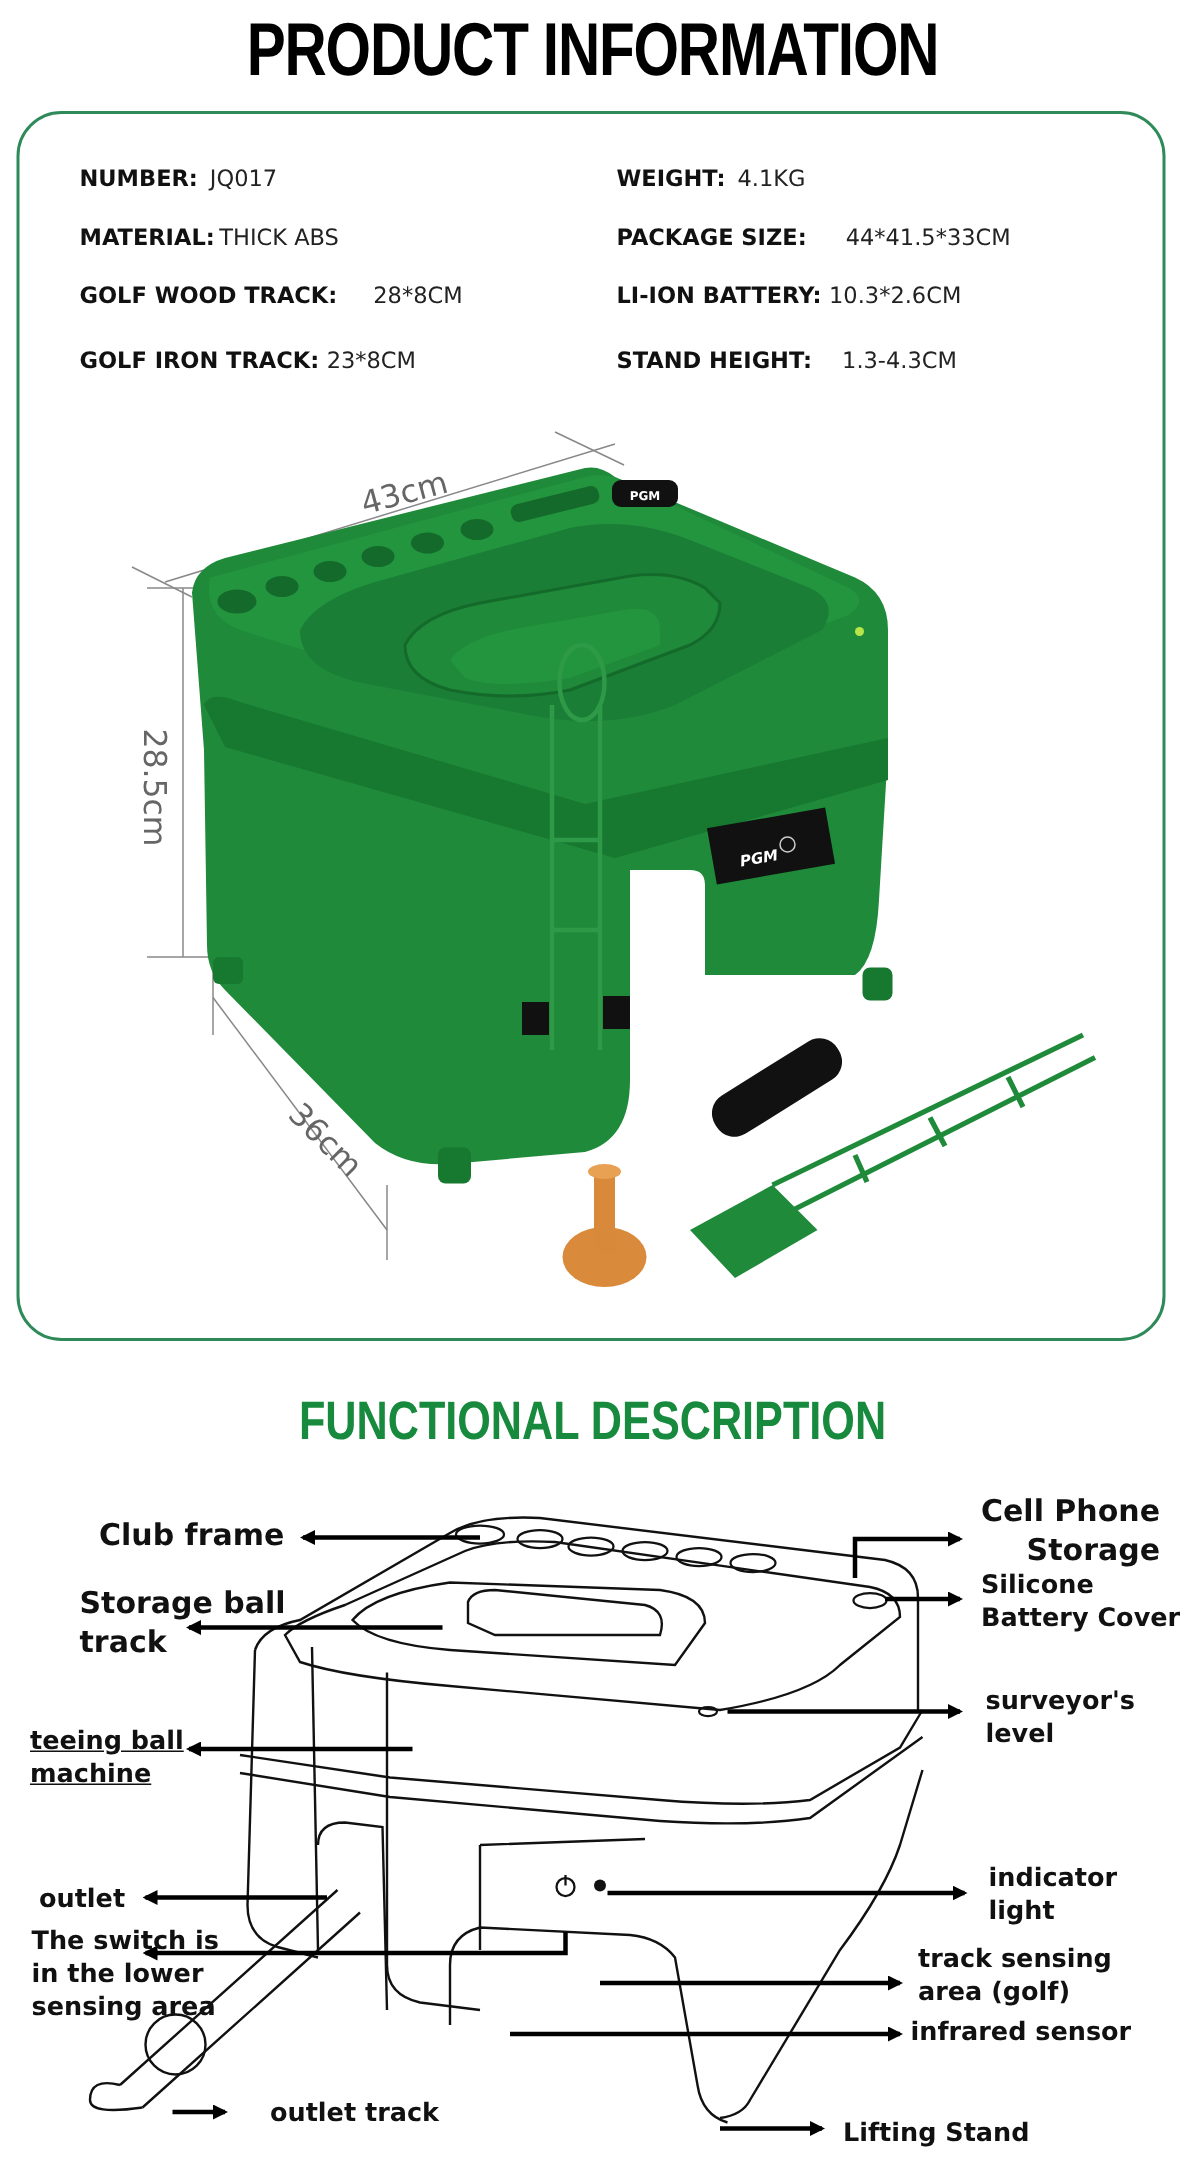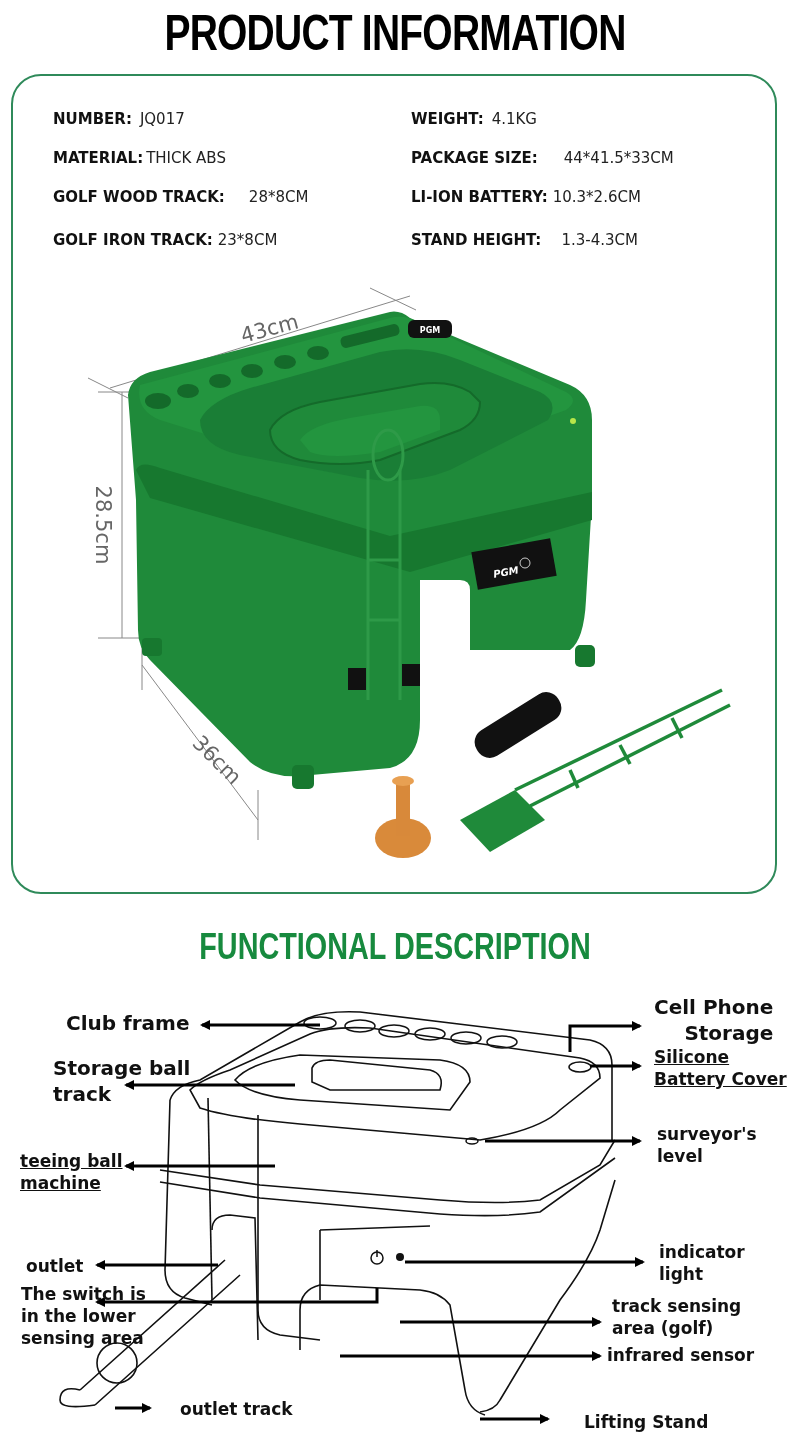--- a/index.html
+++ b/index.html
@@ -215,30 +215,30 @@
   <div>The switch is</div>
   <div>in the lower</div>
   <div>sensing area</div>
 </div>
 <div class="abs lbl" style="left:180px;top:1398px;">outlet track</div>
 
 <div class="abs lbl big" style="left:654px;top:994px;text-align:right;">
   <div>Cell Phone</div>
   <div>Storage</div>
 </div>
-<div class="abs lbl" style="left:654px;top:1046px;text-decoration:underline;">
+<div class="abs lbl" style="left:654px;top:1046px;">
   <div>Silicone</div>
   <div>Battery Cover</div>
 </div>
 <div class="abs lbl" style="left:657px;top:1123px;">
   <div>surveyor's</div>
   <div>level</div>
 </div>
 <div class="abs lbl" style="left:659px;top:1241px;">
   <div>indicator</div>
   <div>light</div>
 </div>
 <div class="abs lbl" style="left:612px;top:1295px;">
   <div>track sensing</div>
   <div>area (golf)</div>
 </div>
 <div class="abs lbl" style="left:607px;top:1344px;">infrared sensor</div>
-<div class="abs lbl" style="left:562px;top:1411px;margin-left:22px;">Lifting Stand</div>
+<div class="abs lbl" style="left:562px;top:1411px;">Lifting Stand</div>
 
 </body></html>

